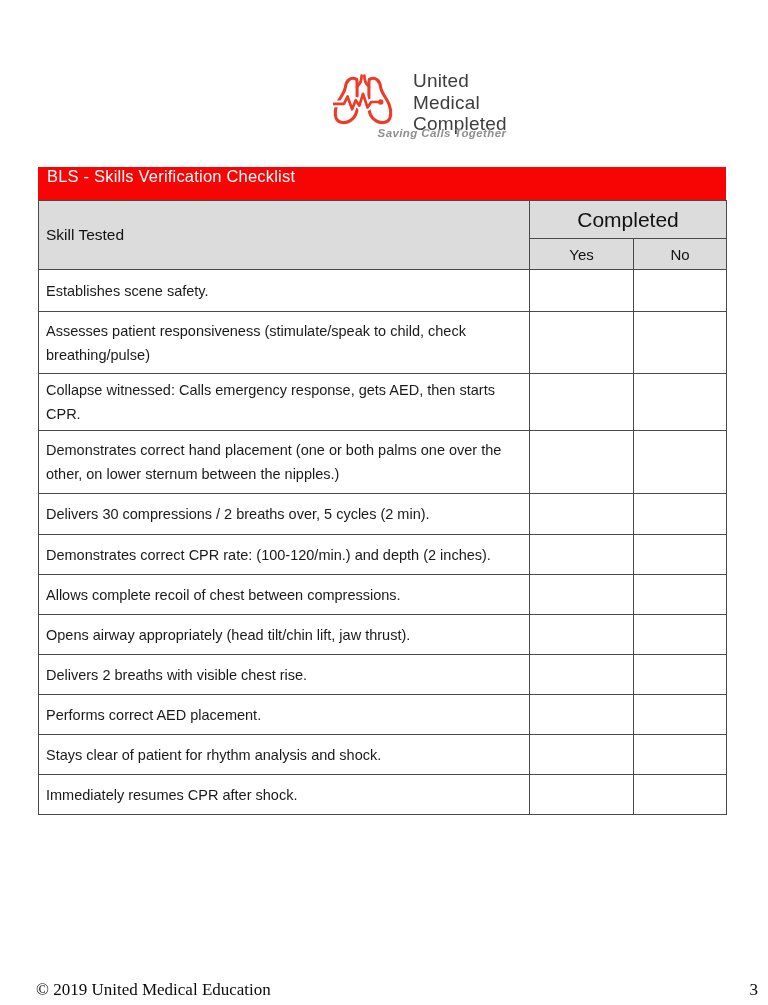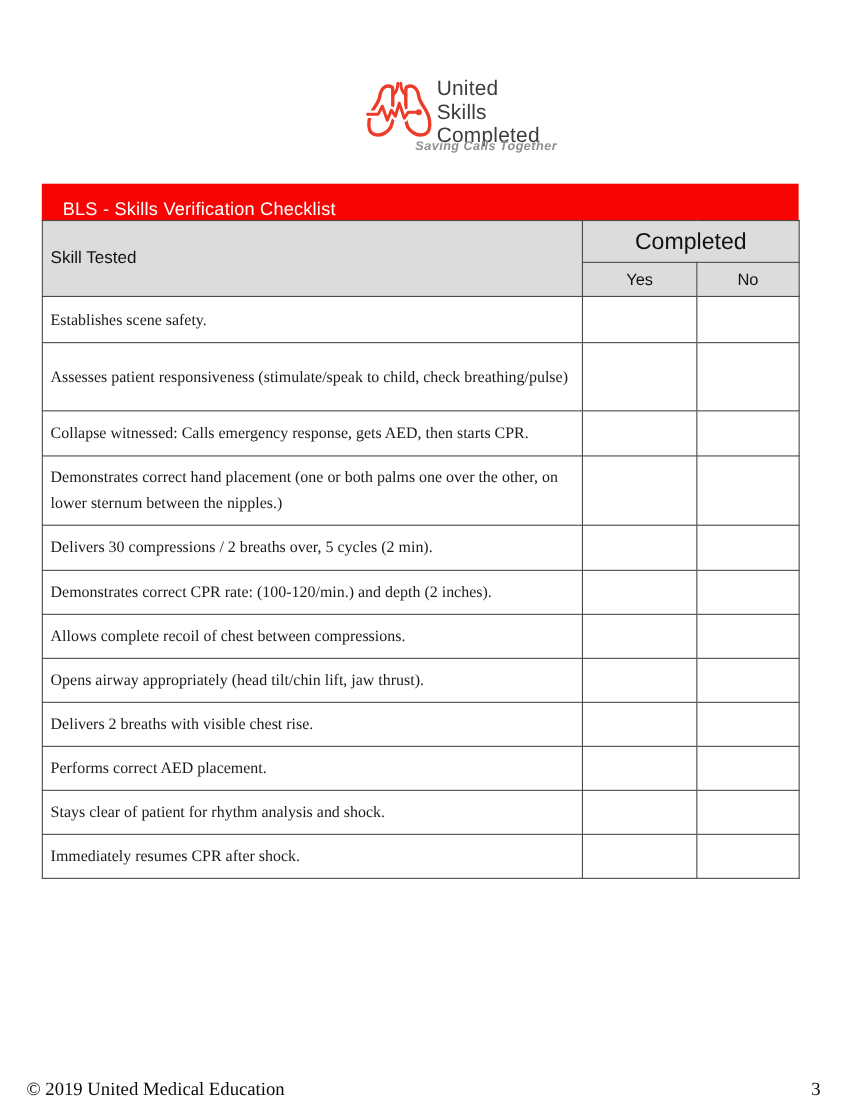--- a/index.html
+++ b/index.html
@@ -20,65 +20,65 @@
     overflow:hidden;
   }
 
   
   .logo{
     position:absolute; left:333px; top:70px; width:200px; height:75px;
   }
   .logo-row{display:flex; align-items:flex-start;}
   .logo-icon{width:60px; height:60px; margin-top:2px; flex:0 0 auto;}
   .logo-name{
-    margin-left:4px;
+    margin-left:20px;
     font-size:19px; line-height:21.5px; letter-spacing:.2px;
     color:var(--logo-ink); font-weight:400;
   }
   .logo-tagline{
     position:absolute; left:34px; top:57px; width:150px;
     text-align:center;
     font-size:11.5px; font-style:italic; font-weight:bold;
     letter-spacing:.4px; color:var(--tagline-ink);
   }
 
   
   .title-bar{
     position:absolute; left:38px; top:167px; width:688px; height:33px;
     background:var(--red); color:#ffffff;
-    display:flex; align-items:flex-end;
-    padding-left:19px; font-size:16.5px; letter-spacing:.2px;
+    display:flex; align-items:flex-start;
+    padding-left:9px; font-size:16.5px; letter-spacing:.2px;
   }
   table.checklist{
     position:absolute; left:38px; top:200px; width:688px;
     border-collapse:collapse; table-layout:fixed;
   }
   table.checklist th, table.checklist td{
     border:1px solid var(--border);
   }
   thead th{
     background:var(--header-bg);
     font-weight:400; color:#111111;
   }
   th.skill-h{
     text-align:left; padding-left:7px; font-size:15.5px;
   }
   th.comp-h{height:38px; font-size:21px;}
   th.yn-h{height:31px; font-size:15px;}
   td.skill-cell{
-    font-family:Liberation Serif, serif;
+    font-family:Liberation Sans, sans-serif;
     font-size:14.5px; color:var(--ink);
     padding:4px 10px 4px 7px; line-height:24px;
     vertical-align:middle; text-align:left;
   }
   td.mark-cell{background:#ffffff;}
 
   
   .footer{
-    position:absolute; left:24px; top:980px; width:722px;
+    position:absolute; left:36px; top:980px; width:722px;
     display:flex; justify-content:space-between; align-items:baseline;
     font-family:"Liberation Serif", serif; font-size:17px; color:#0b0b0b;
   }
 </style>
 </head>
 <body>
 
 <div class="logo">
   <div class="logo-row">
     <svg class="logo-icon" viewBox="0 0 66 62" fill="none" xmlns="http://www.w3.org/2000/svg">
@@ -93,21 +93,21 @@
 
       <path d="M31.5 2 C31.5 8 30 11 26.5 14" stroke="var(--logo-red)" stroke-width="3" stroke-linecap="round"></path>
       <path d="M34.5 2 C34.5 8 36 11 39.5 14" stroke="var(--logo-red)" stroke-width="3" stroke-linecap="round"></path>
 
       <path d="M1 33 L12 33 L16 25 L21 39 L25 29 L29 35 L33 22 L38 37 L42 31 L49 31" stroke="#ffffff" stroke-width="7.5" stroke-linejoin="round" stroke-linecap="round"></path>
       <path d="M1 33 L12 33 L16 25 L21 39 L25 29 L29 35 L33 22 L38 37 L42 31 L49 31" stroke="var(--logo-red)" stroke-width="3" stroke-linejoin="round" stroke-linecap="round"></path>
       <circle cx="52.5" cy="31" r="3" fill="var(--logo-red)"></circle>
     </svg>
     <div class="logo-name">
       <div>United</div>
-      <div>Skills</div>
+      <div>Medical</div>
       <div>Completed</div>
     </div>
   </div>
   <div class="logo-tagline">Saving Calls Together</div>
 </div>
 
 <div class="title-bar">
   <span>BLS - Skills Verification Checklist</span>
 </div>
 

